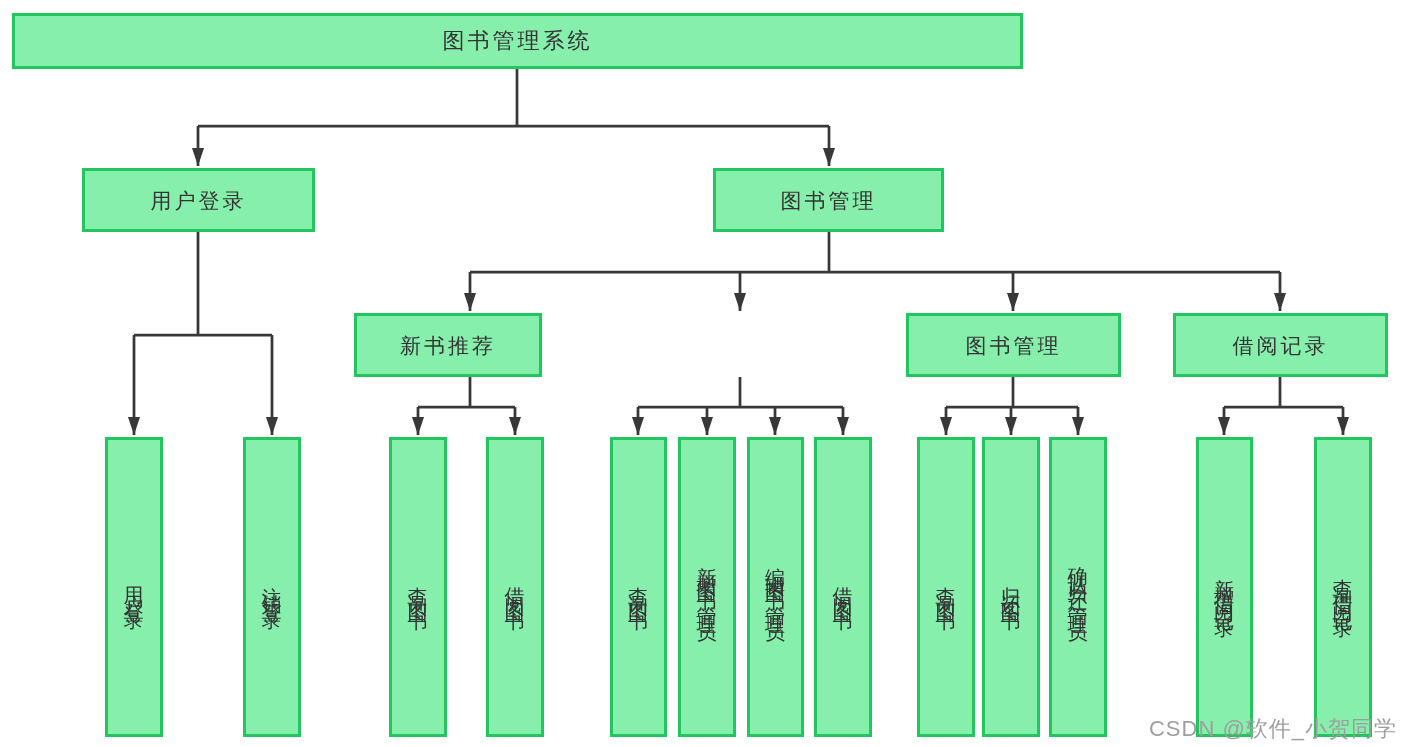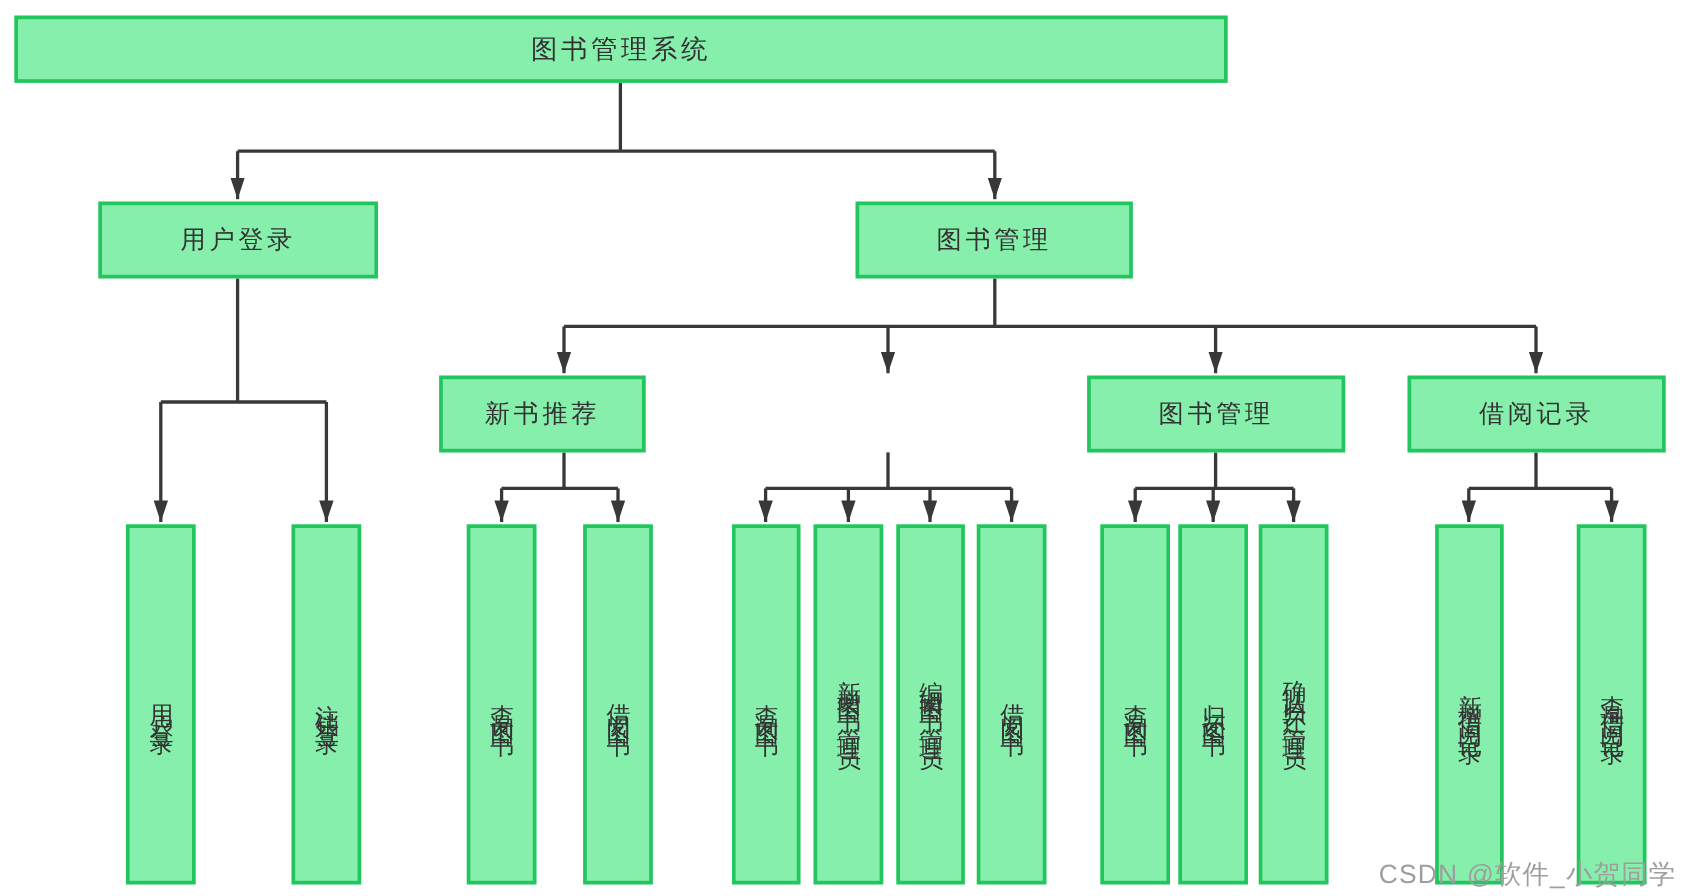--- a/index.html
+++ b/index.html
@@ -123,21 +123,21 @@
       <line x1="1224" y1="407" x2="1224" y2="435" marker-end="url(#arrow)"></line>
       <line x1="1343" y1="407" x2="1343" y2="435" marker-end="url(#arrow)"></line>
     </g>
   </svg>
 
   <div class="box h-box root" style="left:12px; top:13px; width:1011px; height:56px;">图书管理系统</div>
 
   <div class="box h-box" style="left:82px; top:168px; width:233px; height:64px;">用户登录</div>
   <div class="box h-box" style="left:713px; top:168px; width:231px; height:64px;">图书管理</div>
 
-  <div class="box h-box" style="left:366px; top:313px; width:172px; height:64px;">新书推荐</div>
+  <div class="box h-box" style="left:354px; top:313px; width:188px; height:64px;">新书推荐</div>
   <div class="box h-box" style="left:906px; top:313px; width:215px; height:64px;">图书管理</div>
   <div class="box h-box" style="left:1173px; top:313px; width:215px; height:64px;">借阅记录</div>
 
   <div class="box v-box" style="left:105px;">
     <span class="v-text">用户登录</span>
   </div>
   <div class="box v-box" style="left:243px;">
     <span class="v-text">注销登录</span>
   </div>
 

